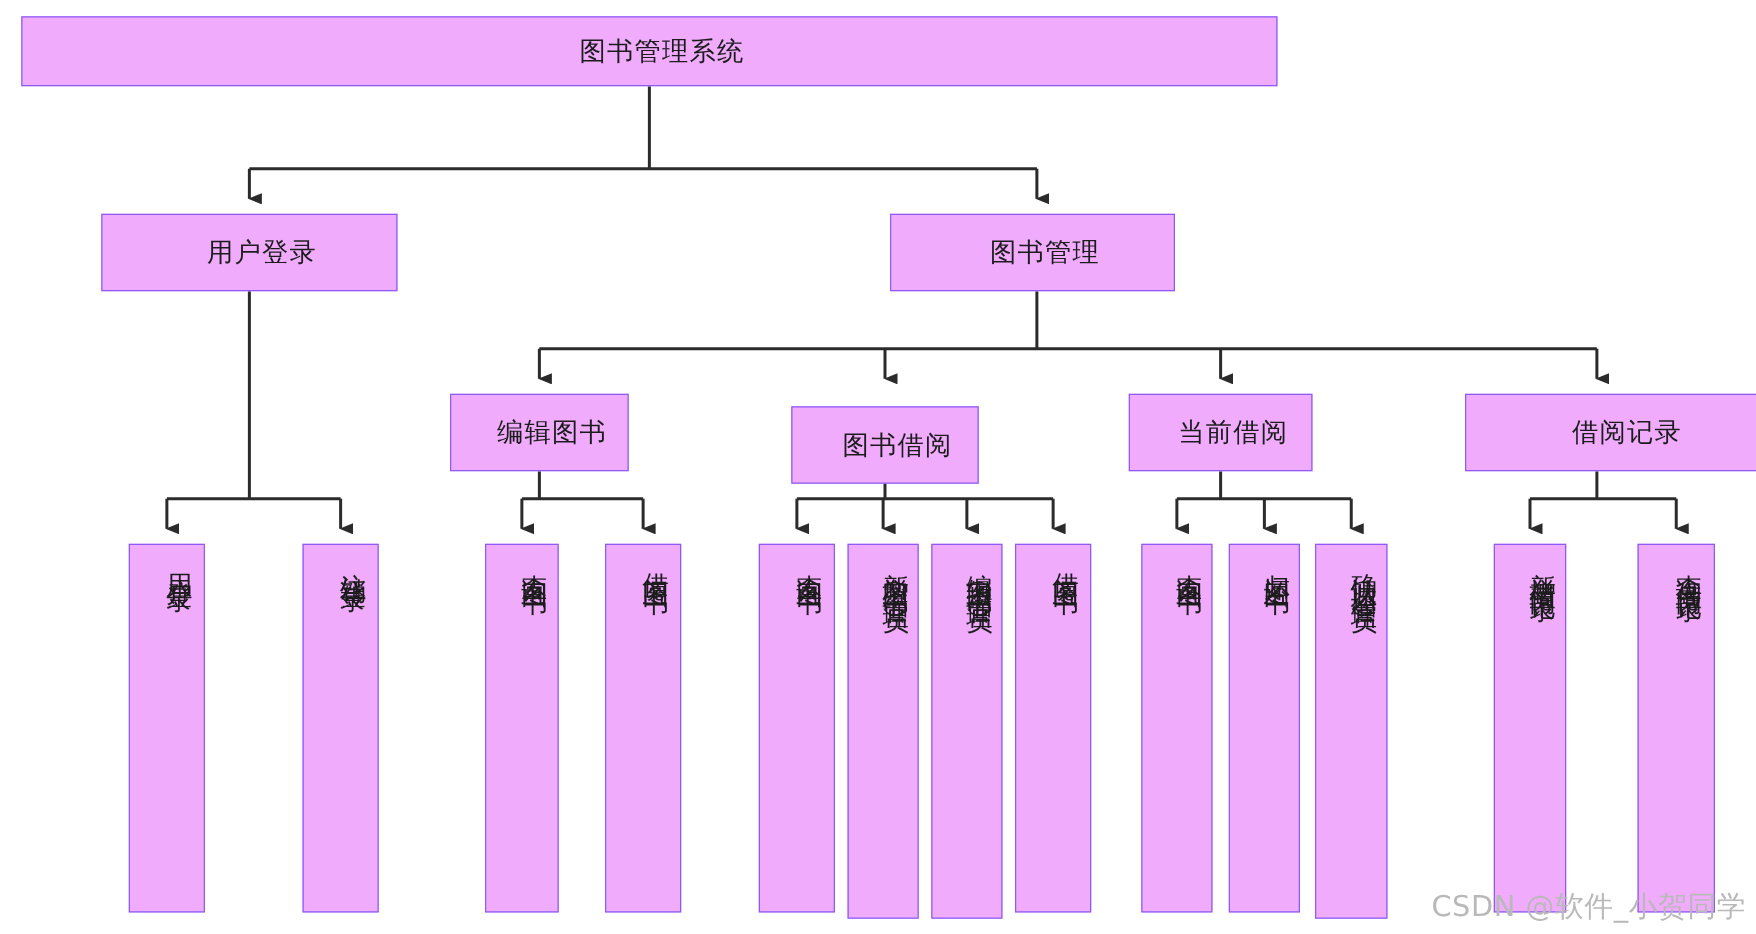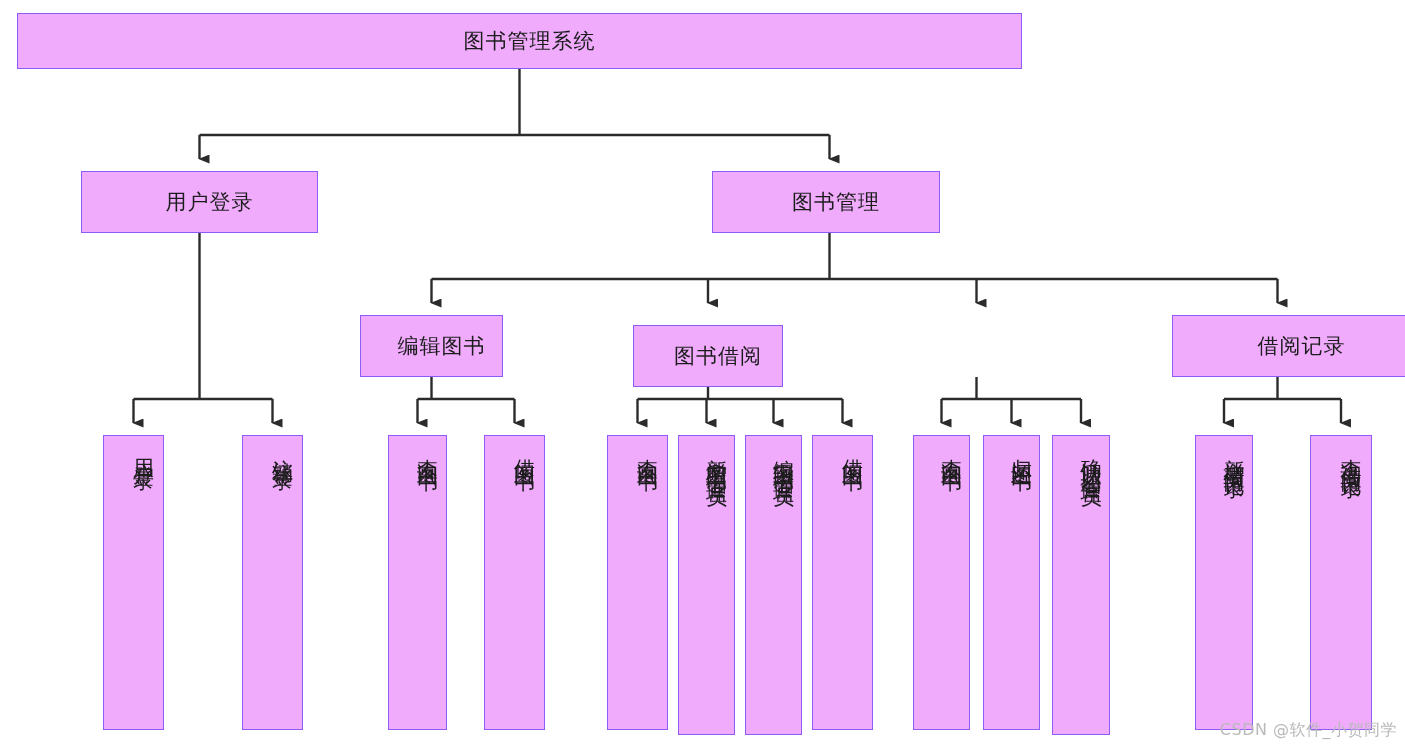--- a/index.html
+++ b/index.html
@@ -51,21 +51,21 @@
     line-height: 1.05;
     white-space: nowrap;
   }
   .node .lbl {
     white-space: nowrap;
   }
   #watermark {
     position: absolute;
     right: 8px;
     bottom: 6px;
-    font-size: 16px;
+    font-size: 23px;
     color: #b9b9b9;
     letter-spacing: 0.5px;
     white-space: nowrap;
   }
 </style>
 </head>
 <body>
 
 <div id="canvas">
 
@@ -122,20 +122,23 @@
   <div class="node horiz" style="left: 712px; top: 171px; width: 228px; height: 62px;">
     <span class="lbl">图书管理</span>
   </div>
 
   <div class="node horiz" style="left: 360px; top: 315px; width: 143px; height: 62px;">
     <span class="lbl">编辑图书</span>
   </div>
   <div class="node horiz" style="left: 633px; top: 315px; width: 150px; height: 62px; margin-top: 10px;">
     <span class="lbl">图书借阅</span>
   </div>
+  <div class="node horiz" style="left: 903px; top: 315px; width: 147px; height: 62px;">
+    <span class="lbl">当前借阅</span>
+  </div>
   <div class="node horiz" style="left: 1172px; top: 315px; width: 239px; height: 62px;">
     <span class="lbl">借阅记录</span>
   </div>
 
   <div class="node vert" style="left: 103px; top: 435px; width: 61px; height: 295px;">
     <span class="lbl">用户登录</span>
   </div>
   <div class="node vert" style="left: 242px; top: 435px; width: 61px; height: 295px;">
     <span class="lbl">注销登录</span>
   </div>

